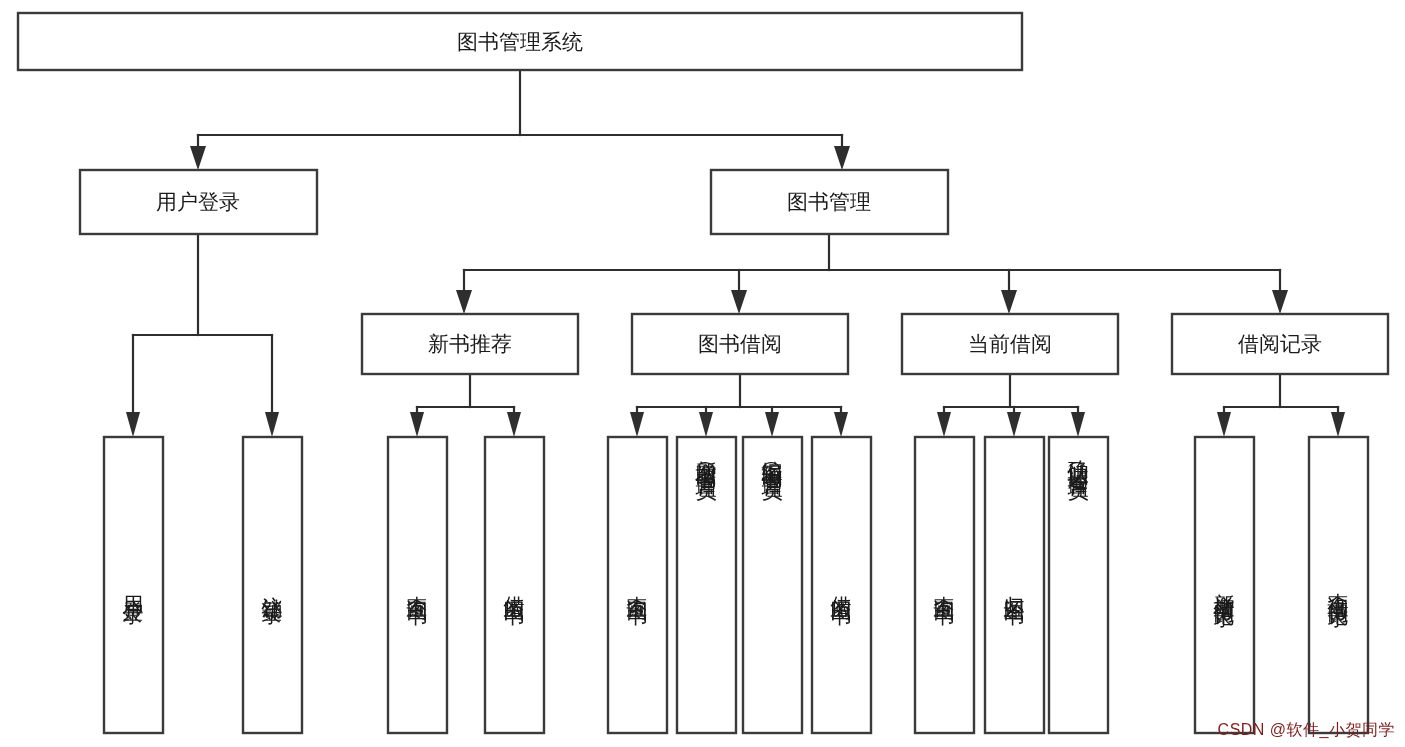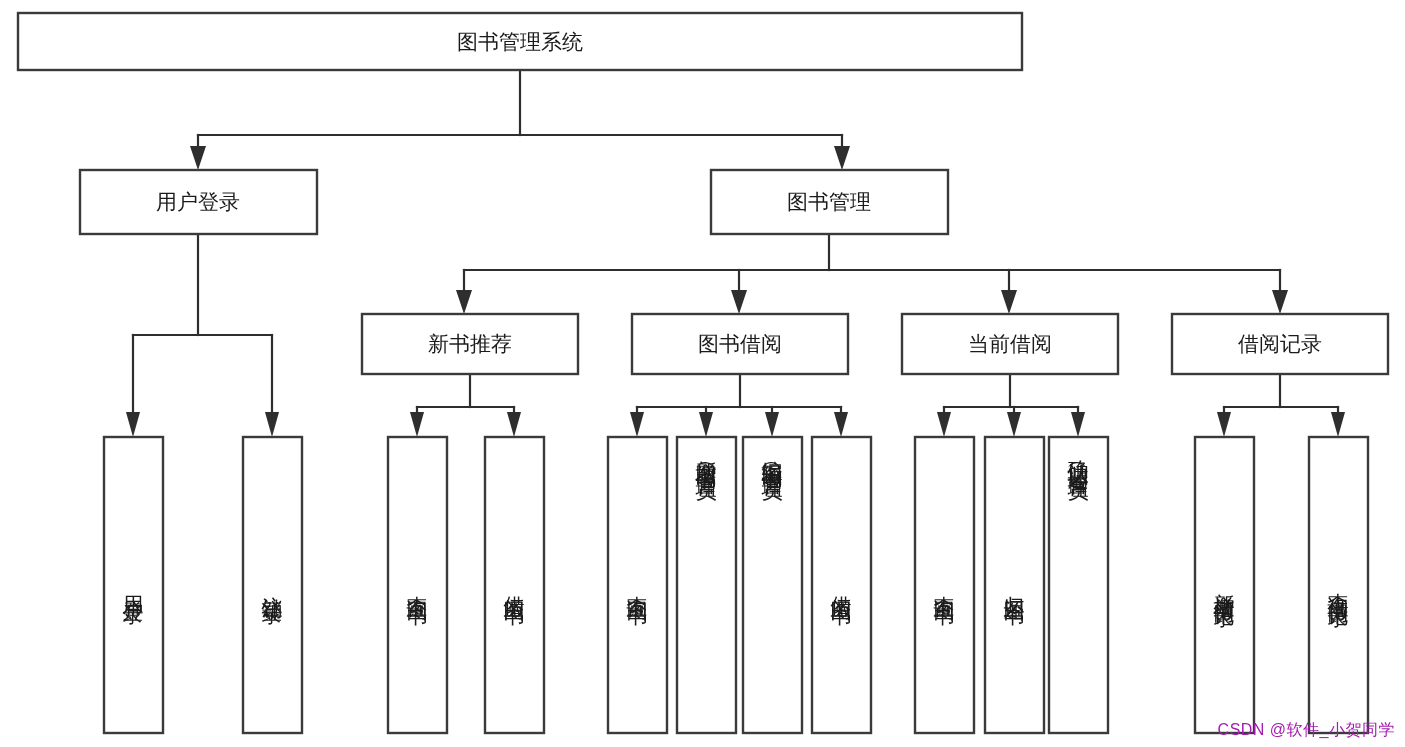--- a/index.html
+++ b/index.html
@@ -70,21 +70,21 @@
   .leaf-label-wrap.centered {
     align-items: center;
     padding-top: 0;
   }
   #watermark {
     position: absolute;
     right: 10px;
     bottom: 6px;
     font-family: "Liberation Sans", "DejaVu Sans", sans-serif;
     font-size: 16px;
-    color: #a21caf;
+    color: #7f1d1d;
     letter-spacing: 0.5px;
     white-space: nowrap;
   }
 </style>
 </head>
 <body>
 
 <div id="diagram-root">
 
   <svg class="tree" viewBox="0 0 1405 747" xmlns="http://www.w3.org/2000/svg">

